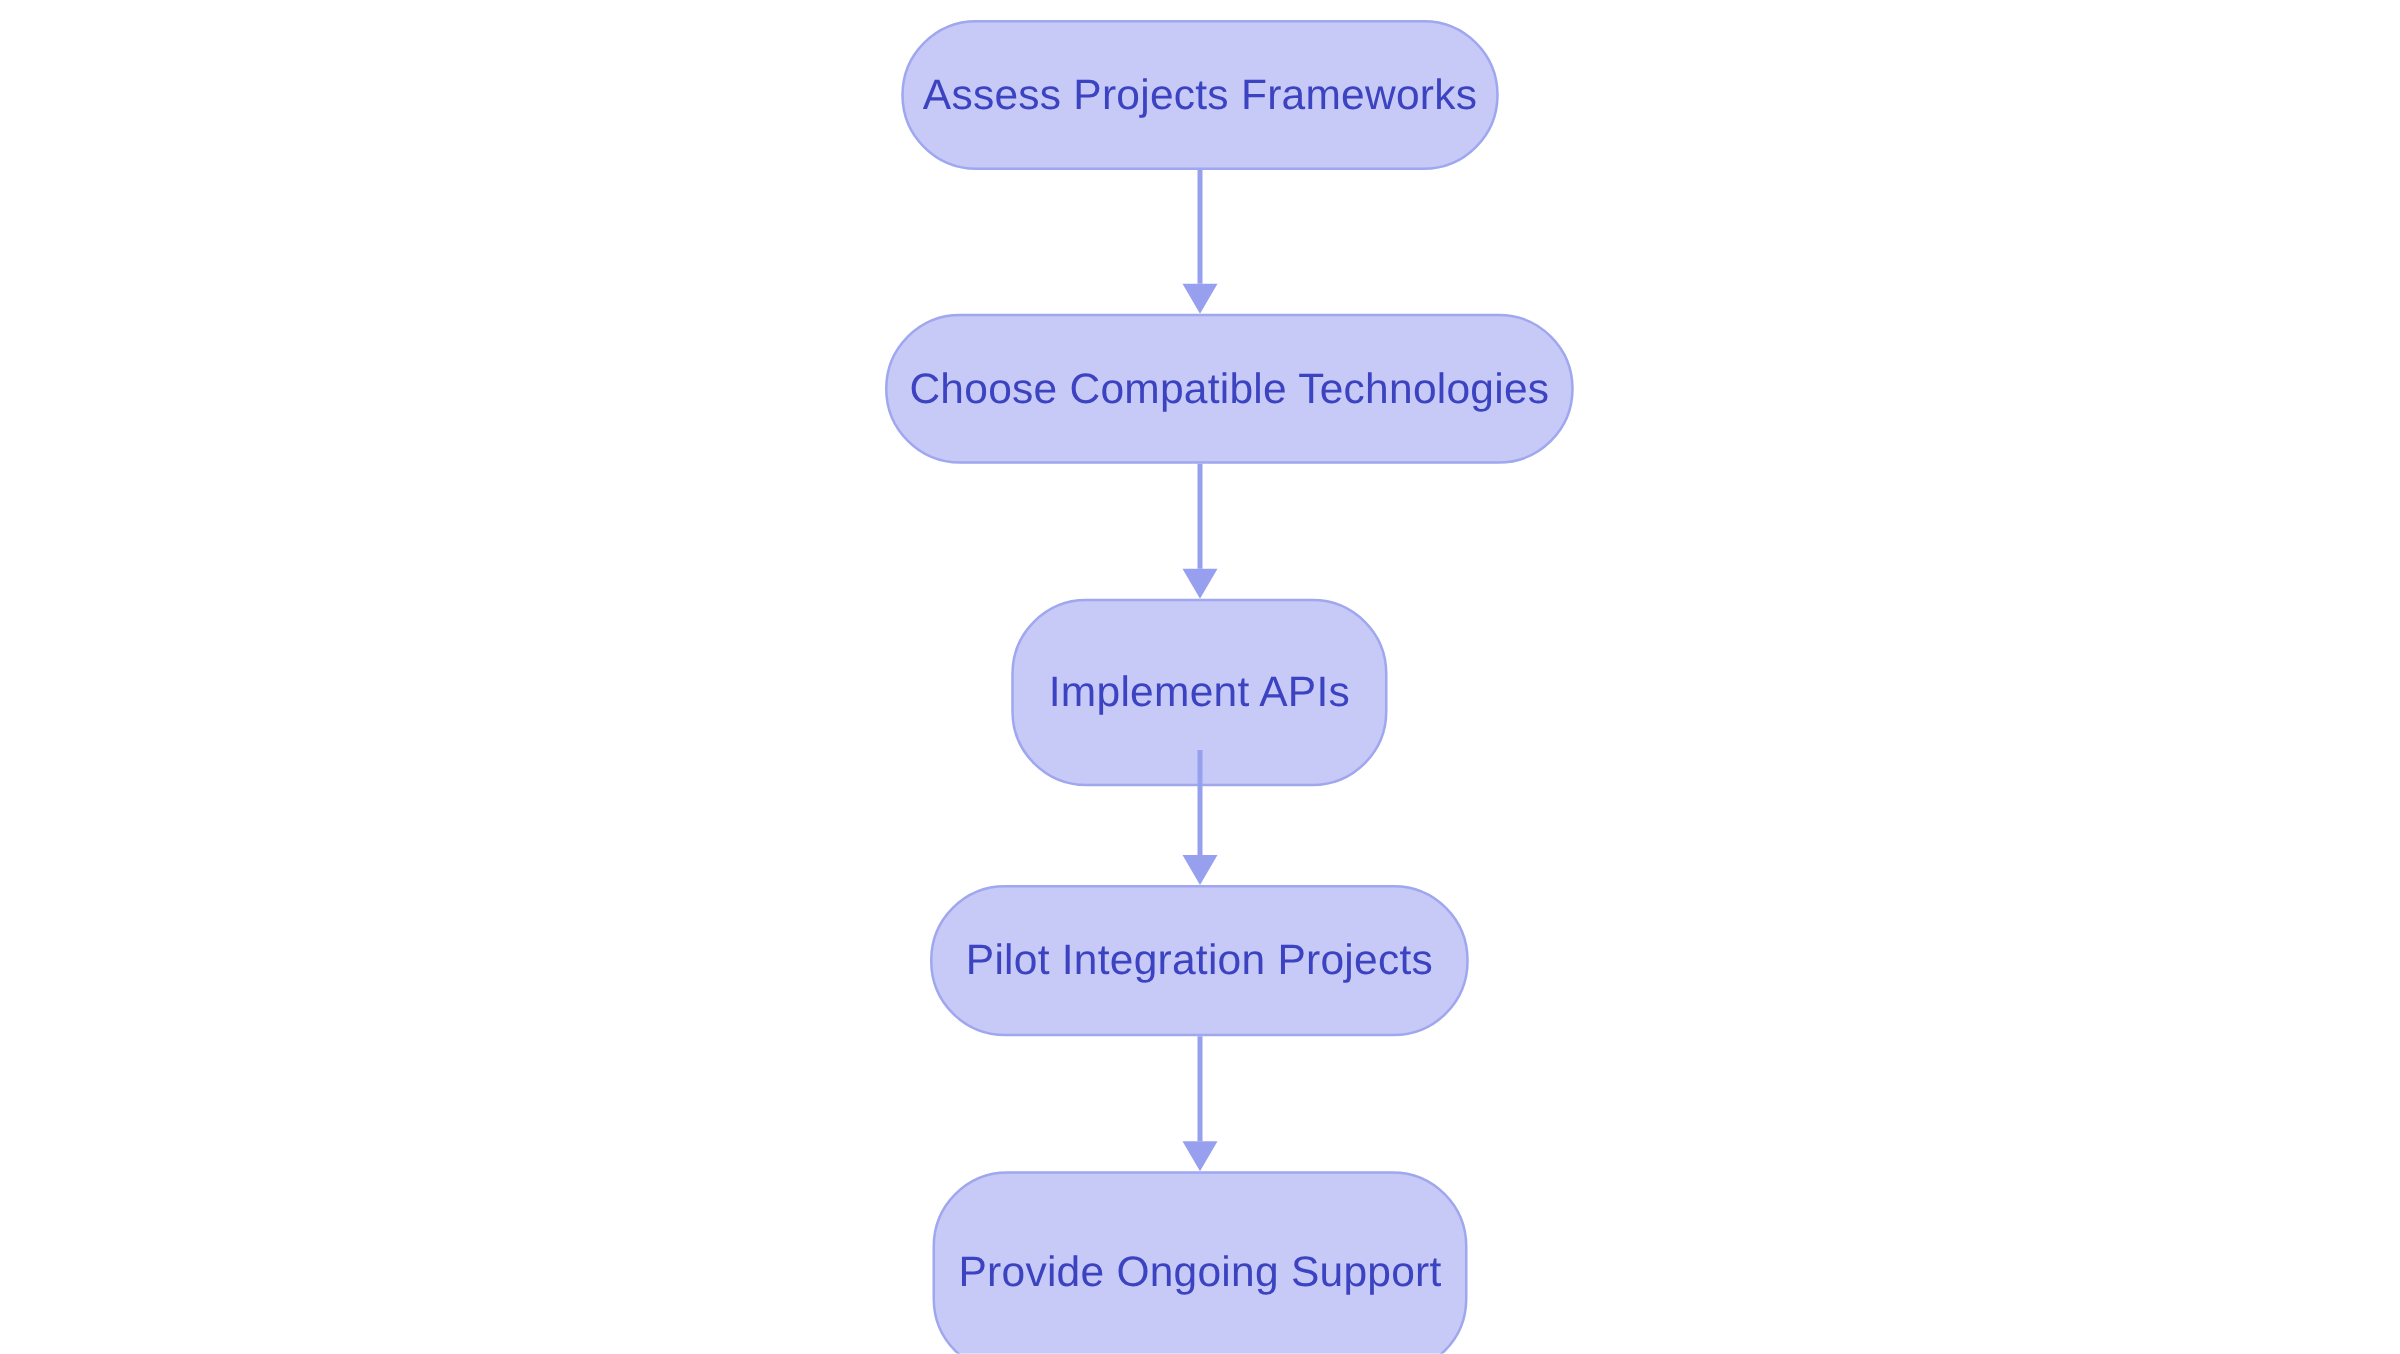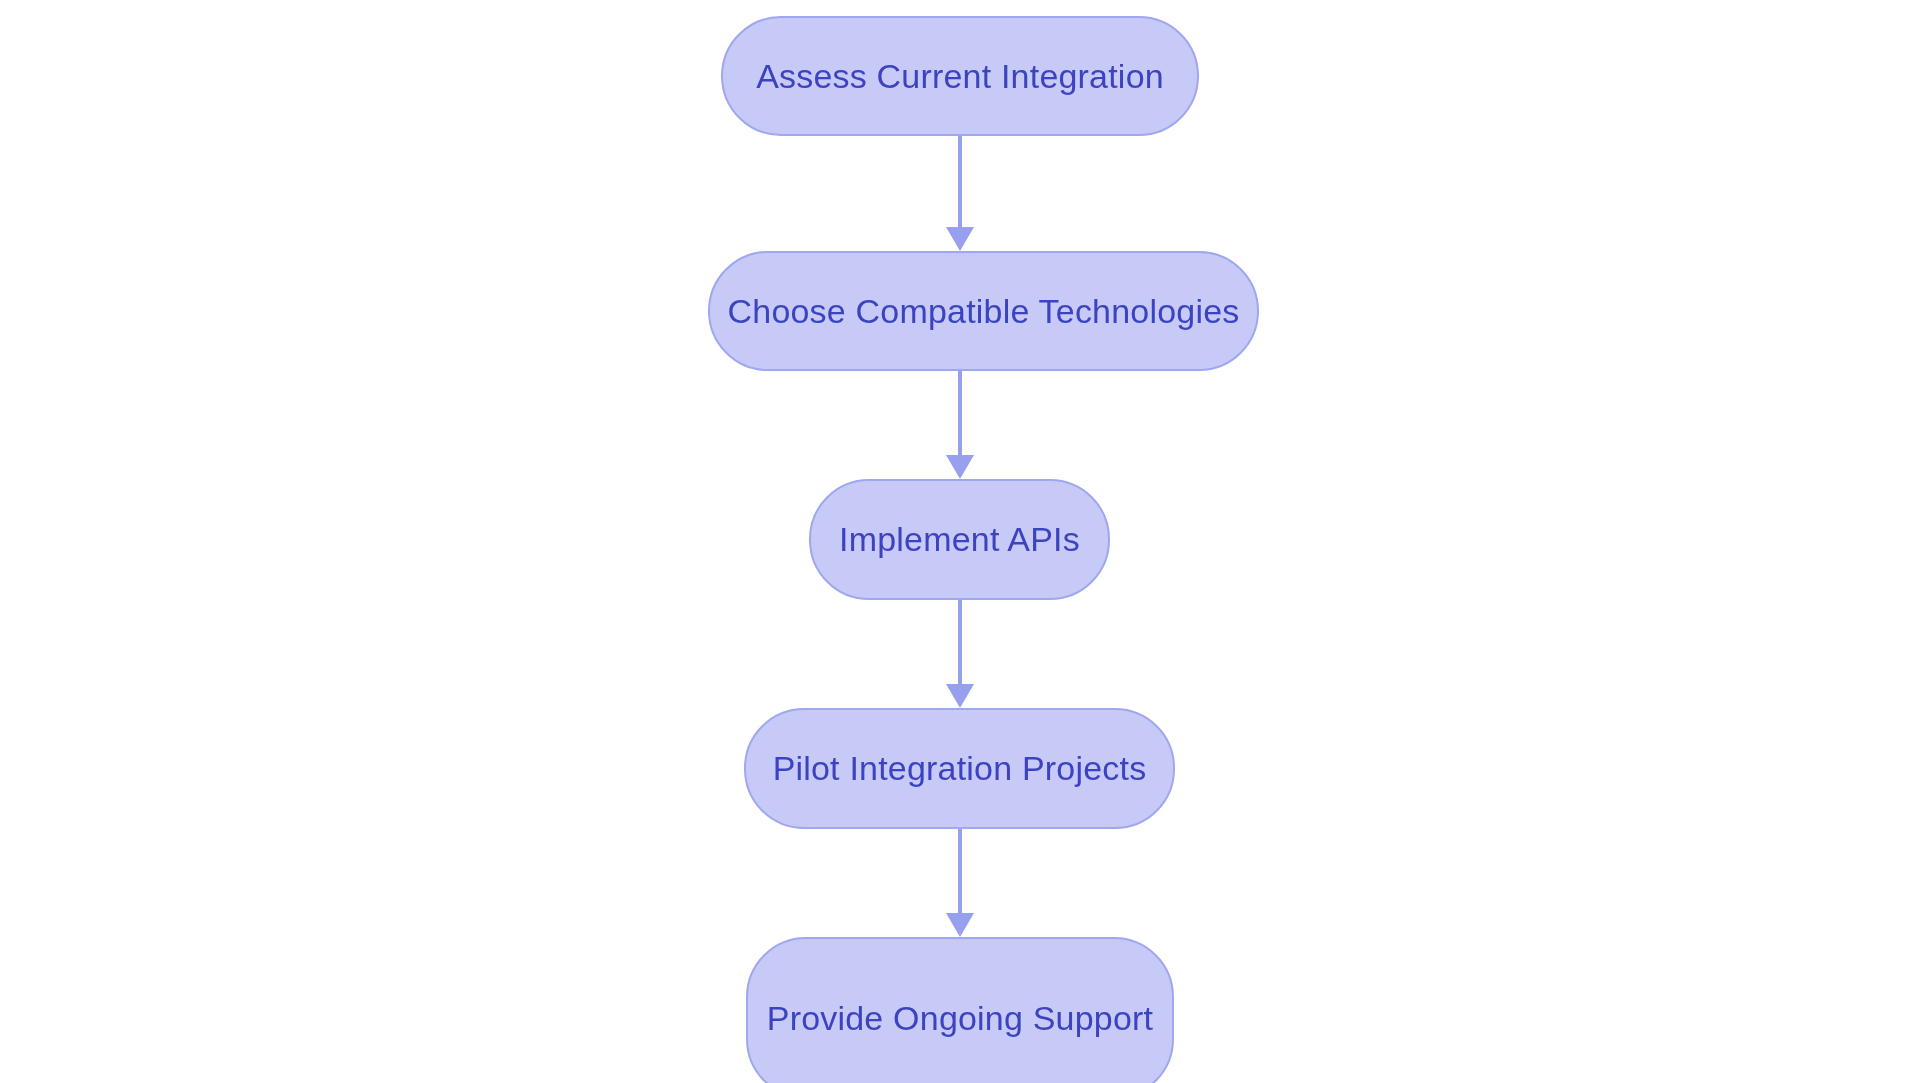--- a/index.html
+++ b/index.html
@@ -26,21 +26,21 @@
     align-items: center;
     justify-content: center;
     color: #3c43c1;
     font-size: 34px;
     font-weight: 400;
     letter-spacing: 0.2px;
     white-space: nowrap;
   }
   .node-1 { top: 16px;  left: 721px; width: 478px; }
   .node-2 { top: 251px; left: 708px; width: 551px; }
-  .node-3 { top: 479px; left: 809px; width: 301px; height: 121px; }
+  .node-3 { top: 479px; left: 809px; width: 301px; height: 150px; }
   .node-4 { top: 708px; left: 744px; width: 431px; height: 121px; }
   .node-5 { top: 937px; left: 746px; width: 428px; height: 162px; }
 
   .arrow {
     position: absolute;
     left: 946px;           
     width: 28px;
     display: flex;
     flex-direction: column;
     align-items: center;
@@ -63,21 +63,21 @@
     border-right: 14px solid transparent;
     border-top: 24px solid #97a0ee;
   }
 </style>
 </head>
 <body>
 
 <div class="canvas">
 
   <div class="node node-1">
-    <span>Assess Current Integration</span>
+    <span>Assess Projects Frameworks</span>
   </div>
 
   <div class="arrow arrow-1">
     <div class="arrow-line"></div>
     <div class="arrow-head"></div>
   </div>
 
   <div class="node node-2">
     <span>Choose Compatible Technologies</span>
   </div>

